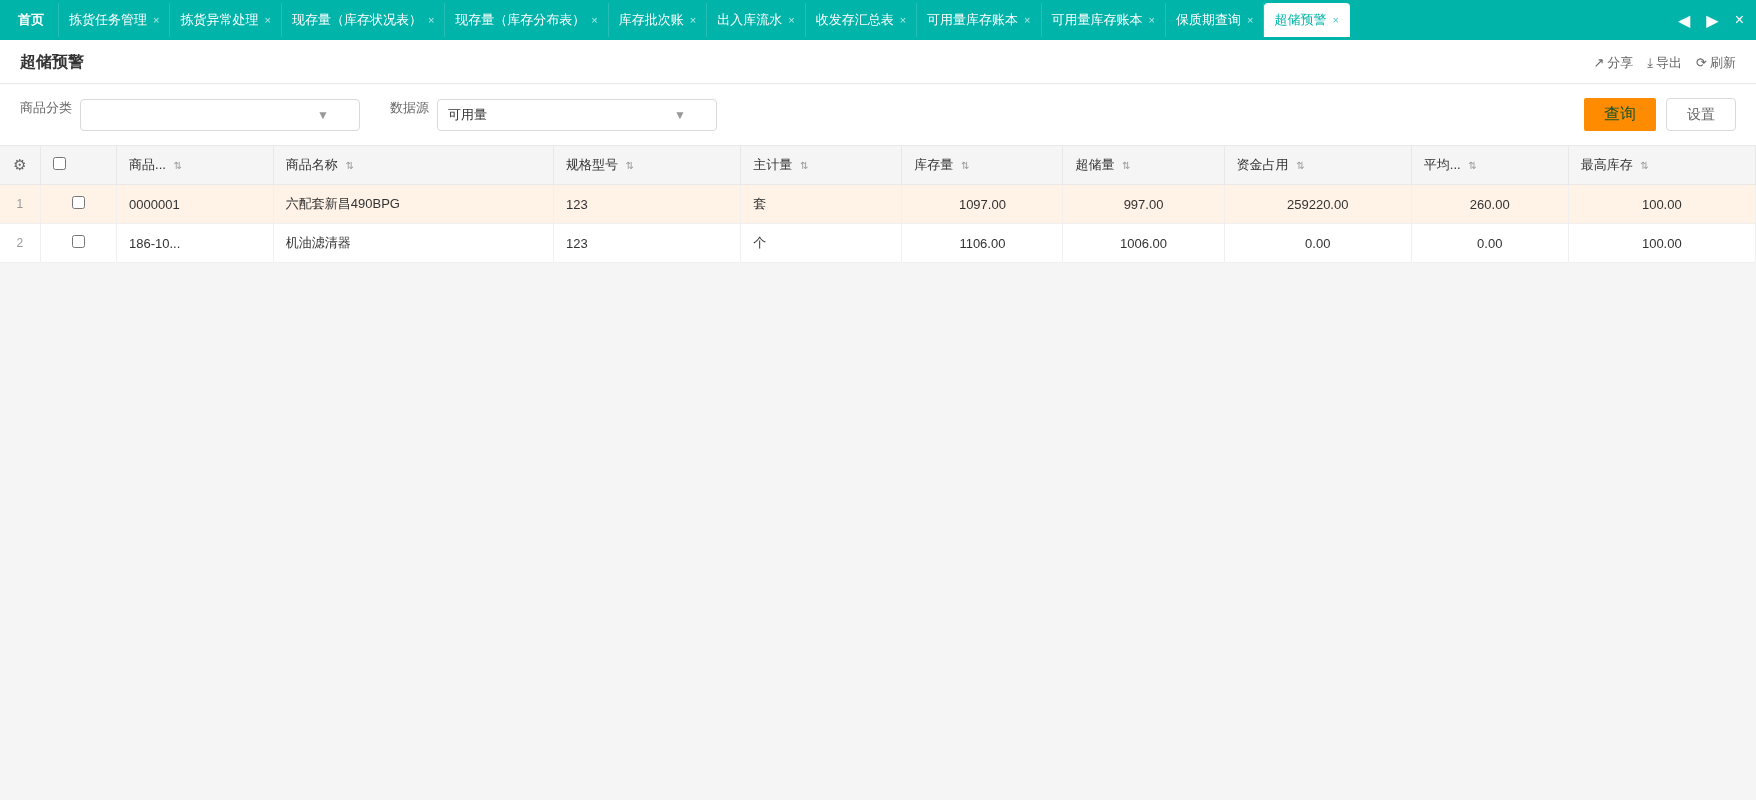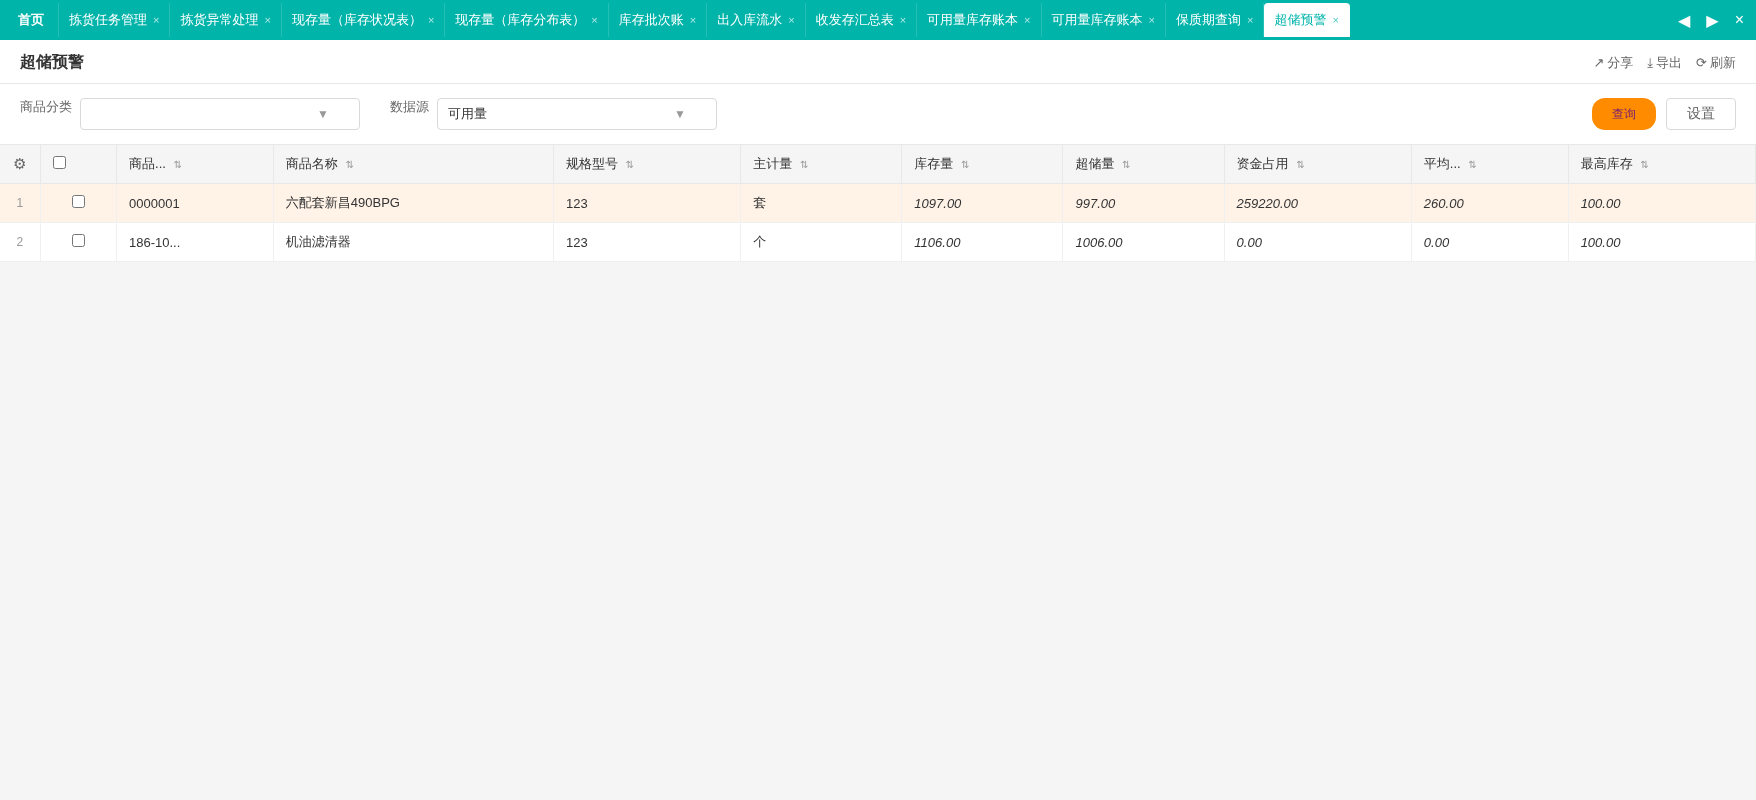--- a/index.html
+++ b/index.html
@@ -111,26 +111,26 @@
     }
     .filter-select .chevron { color: #999; font-size: 12px; }
 
     .filter-actions {
       margin-left: auto;
       display: flex;
       gap: 10px;
     }
     .btn-query {
       background: #ff8c00;
-      color: #701a75;
+      color: #14532d;
       border: none;
-      border-radius: 13px;
+      border-radius: 2px;
       padding: 6px 20px;
       cursor: pointer;
-      font-size: 12px;
+      font-size: 16px;
     }
     .btn-settings {
       background: #fff;
       color: #666;
       border: 1px solid #d9d9d9;
       border-radius: 4px;
       padding: 6px 20px;
       cursor: pointer;
       font-size: 14px;
     }
@@ -172,21 +172,21 @@
     tbody tr.highlighted { background: #fff3e8; }
 
     tbody td {
       padding: 10px 12px;
       font-size: 13px;
       border-right: 1px solid #f0f0f0;
     }
     tbody td:first-child, tbody td:nth-child(2) {
       text-align: center;
     }
-    tbody td.num { text-align: left; font-style: italic; }
+    tbody td.num { text-align: center; }
 
     .row-num {
       color: #999;
       font-size: 12px;
       text-align: center;
     }
     .checkbox-cell {
       text-align: center;
     }
     input[type="checkbox"] {

